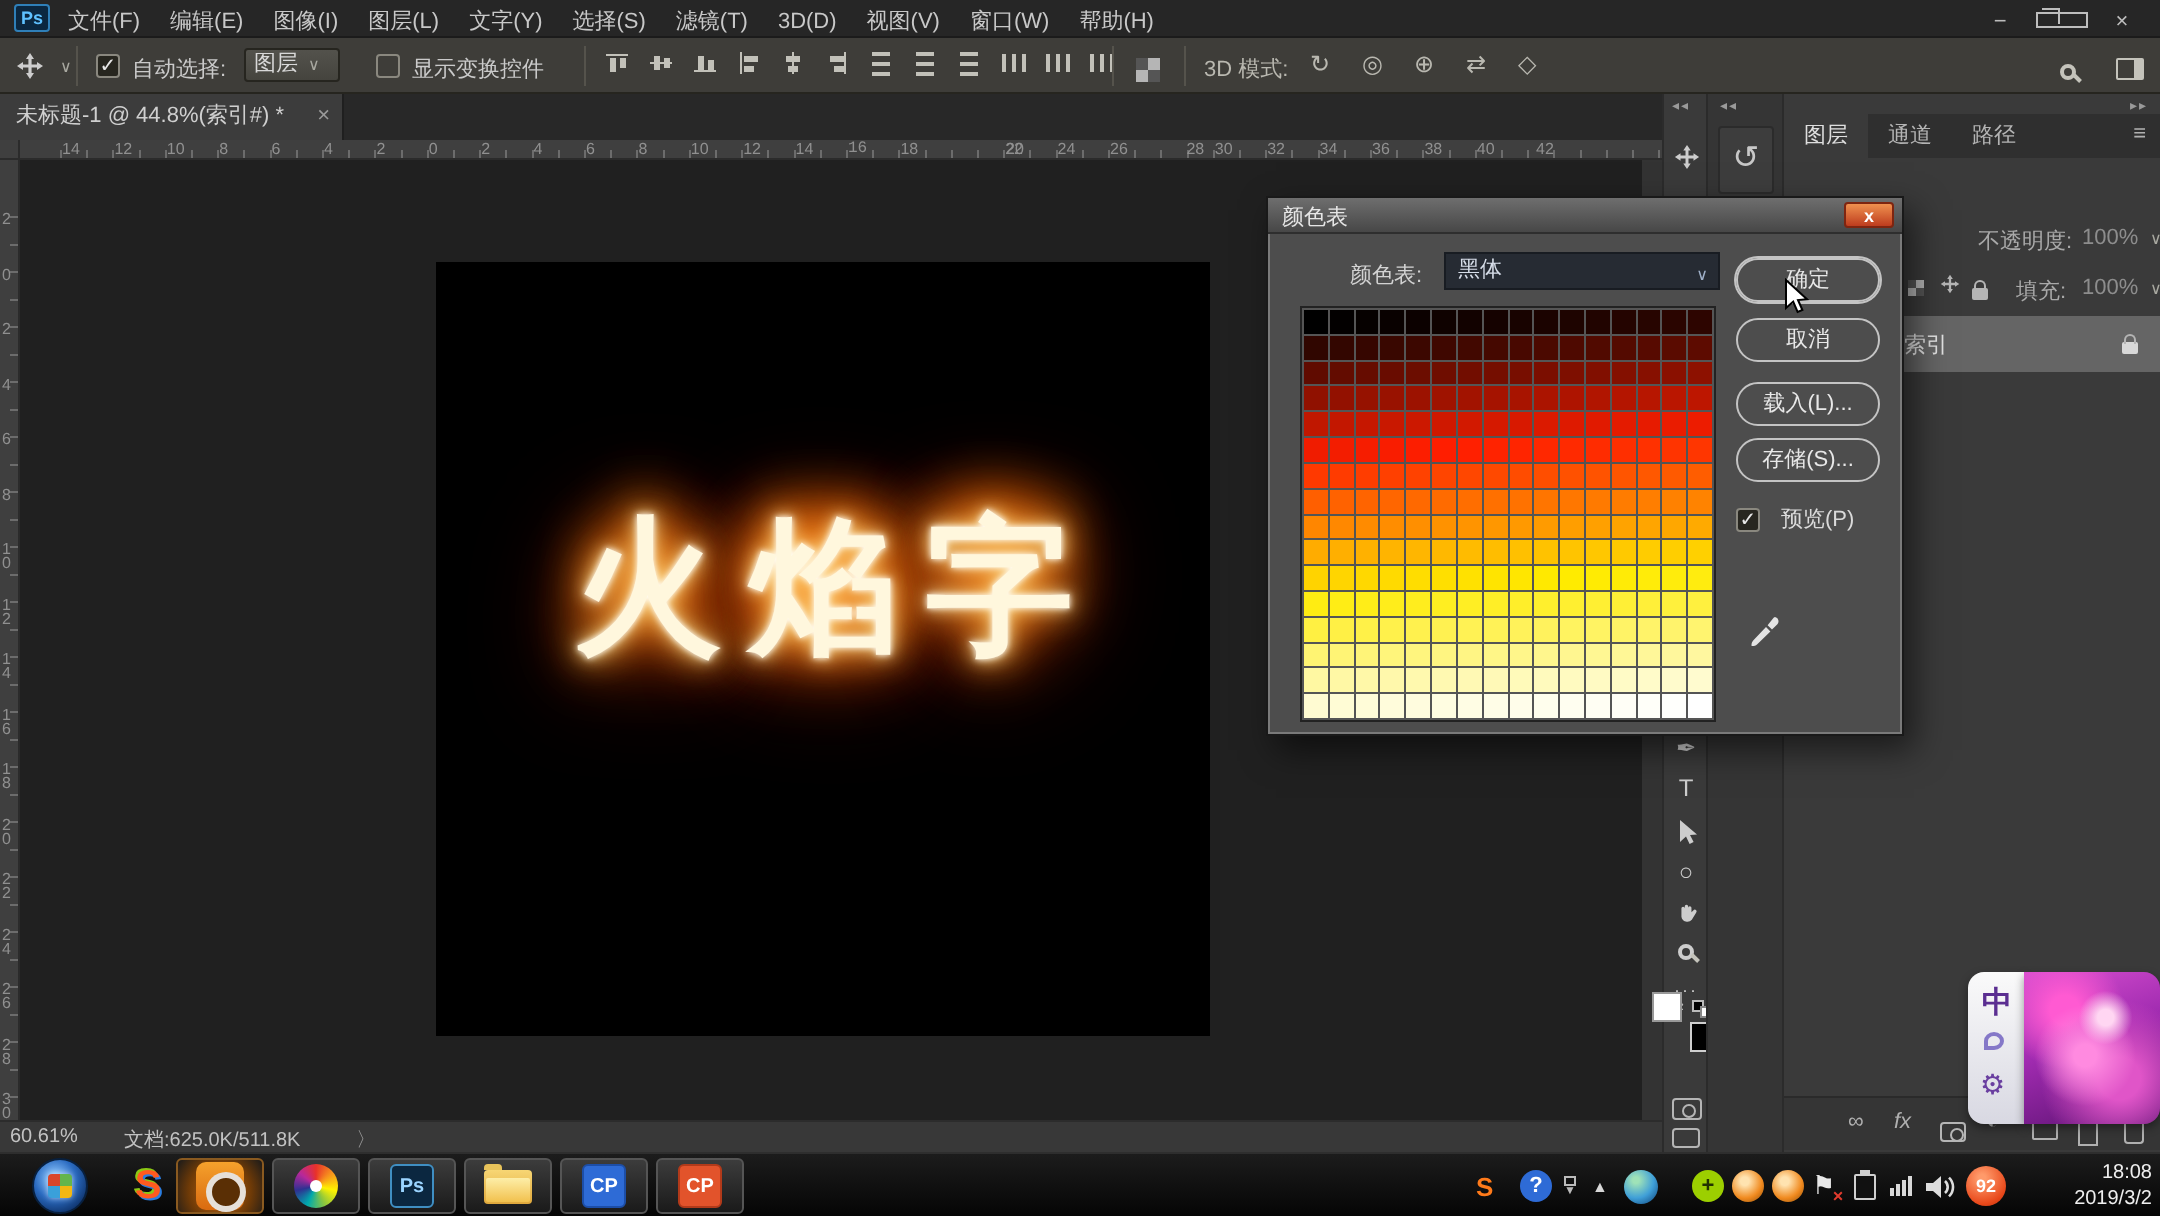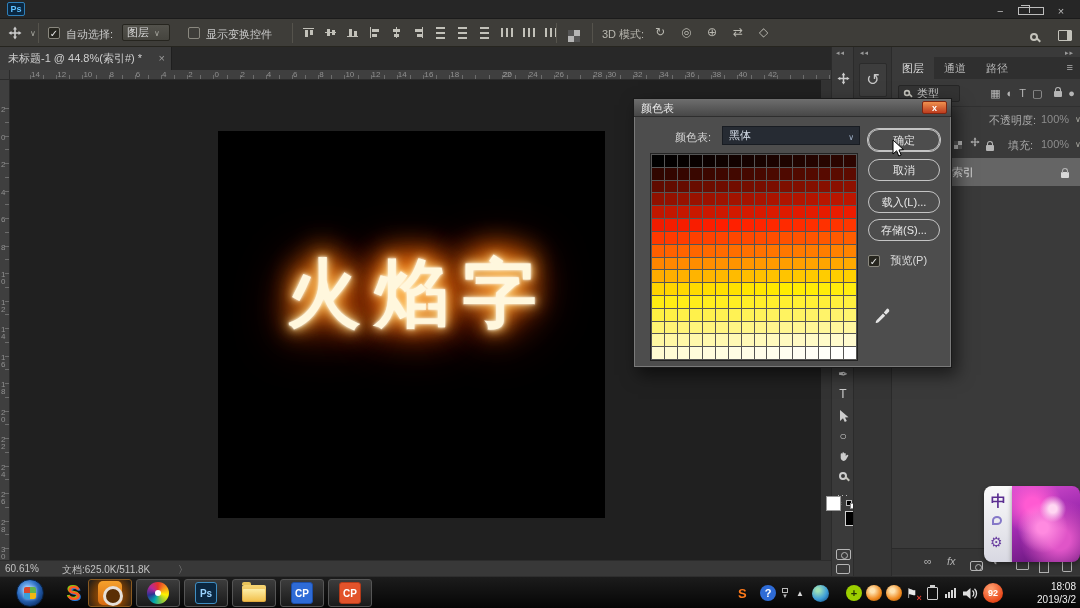--- a/index.html
+++ b/index.html
@@ -162,20 +162,21 @@
   .minis .bx { width:6px; height:5px; border:1px solid #bbb; }
   .minis .ar { color:#bbb; font-size:6px; }
   .badge-92 { width:20px; height:20px; border-radius:50%; background:radial-gradient(circle at 40% 30%, #ff9a6a 10%, #e8481a 70%, #b02a08 100%); color:#fff; font-size:9px; font-weight:bold; text-align:center; line-height:20px; }
   #clock { position:absolute; right:4px; top:3px; text-align:right; color:#efefef; font-size:10px; line-height:13px; }
 </style>
 </head>
 <body>
 
 <div id="menubar">
   <div id="ps-badge">Ps</div>
+  <div id="menus"><span>文件(F)</span><span>编辑(E)</span><span>图像(I)</span><span>图层(L)</span><span>文字(Y)</span><span>选择(S)</span><span>滤镜(T)</span><span>3D(D)</span><span>视图(V)</span><span>窗口(W)</span><span>帮助(H)</span></div>
   <div id="winctl">
     <span>−</span>
     <span><span class="restore-box"></span></span>
     <span>×</span>
   </div>
 </div>
 
 <div id="optionsbar">
   <span class="abs" style="left:8px;top:7px;">
     <svg width="14" height="14" viewBox="0 0 14 14">
@@ -346,24 +347,20 @@
 
 <div id="dockstrip">
   <span class="dockhdr">◂◂</span>
   <div id="history-icon">↺</div>
 </div>
 
 <div id="panel">
   <span id="panel-hdr">▸▸</span>
   <div id="ptabs">
     <span class="ptab active">图层</span><span class="ptab">通道</span><span class="ptab">路径</span><span class="pmenu">≡</span>
-  </div>
-  <div class="prow" id="filter-row">
-    <span id="filter-dd"><span class="mag"></span><span>类型</span></span>
-    <span id="filter-icons"><span>▦</span><span>◐</span><span>T</span><span>▢</span><span><span class="lock-css"></span></span><span>●</span></span>
   </div>
   <div class="prow" id="opacity-row">
     <span class="abs" style="left:97px;top:5px;">不透明度:</span>
     <span class="abs dimval" style="left:149px;top:5px;">100%</span>
     <span class="abs chev" style="left:178px;top:7px;">∨</span>
   </div>
   <div class="prow" id="lock-row">
     <span class="abs" style="left:62px;top:5px;"><span class="checker"></span></span>
     <span class="abs" style="left:78px;top:4px;">
       <svg width="10" height="10" viewBox="0 0 14 14">

